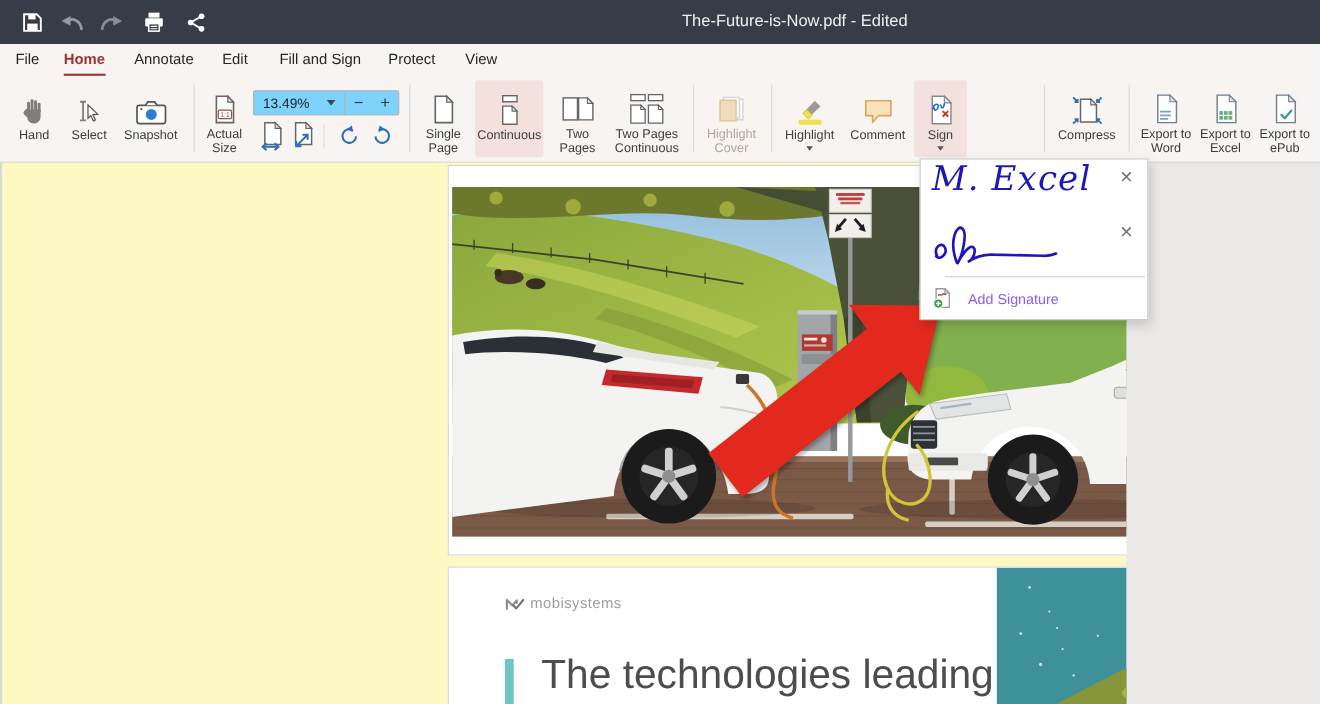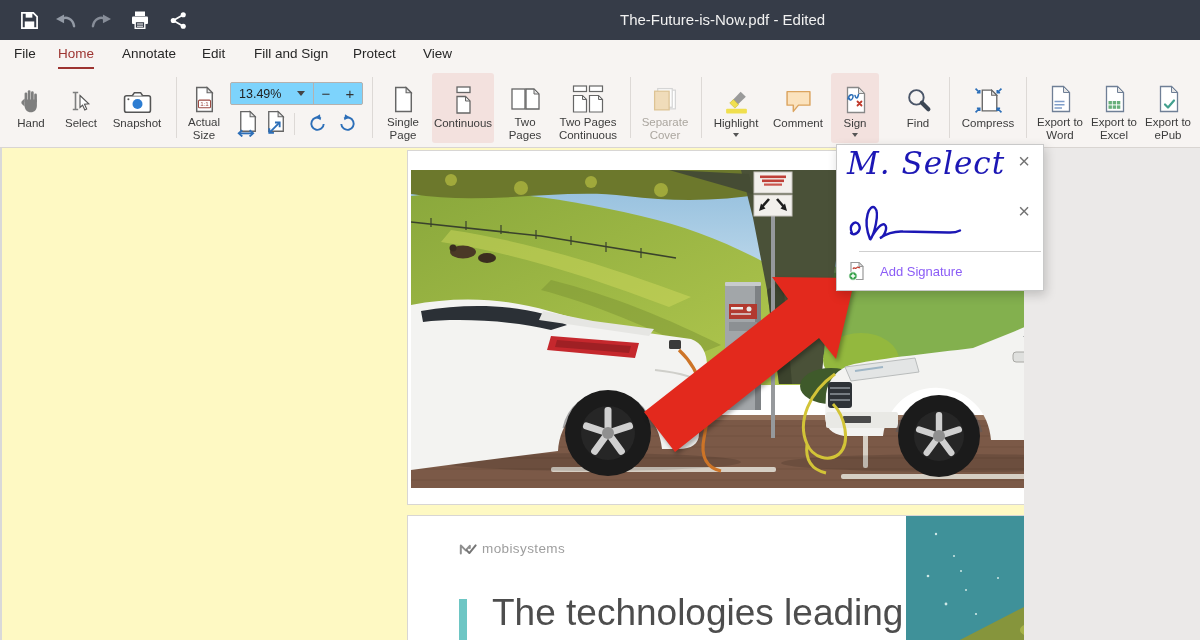--- a/index.html
+++ b/index.html
@@ -8,21 +8,21 @@
 
   
   .titlebar{position:absolute;top:0;left:0;width:1200px;height:40px;background:#363c48}
   .tbtn{position:absolute;top:8px;width:26px;height:24px;display:flex;align-items:center;justify-content:center;cursor:pointer}
   .wtitle{position:absolute;top:0;left:620px;width:390px;height:40px;line-height:40px;
           color:#f1f1f1;font-size:15px;white-space:nowrap}
 
   
   .menubar{position:absolute;top:40px;left:0;width:1200px;height:29px;background:#f7f4f2}
   .mitem{position:absolute;top:0;height:27px;line-height:27px;font-size:13.5px;color:#262626;cursor:pointer}
-  .mitem.active{color:#9d3431;font-weight:normal;border-bottom:2px solid #9d3431}
+  .mitem.active{color:#9d3431;font-weight:bold;border-bottom:2px solid #9d3431}
 
   
   .ribbon{position:absolute;top:69px;left:0;width:1200px;height:78px;background:#f7f4f2;border-bottom:1px solid #d9d5d2}
   .rbtn{position:absolute;top:4px;height:70px;display:flex;flex-direction:column;align-items:center;border-radius:3px;cursor:pointer}
   .rbtn .ric{height:38px;display:flex;align-items:flex-end;justify-content:center;padding-top:3px}
   .rbtn .rlb{font-size:11.5px;color:#3c3c3c;text-align:center;line-height:1.18;margin-top:3px}
   .rbtn.sel{background:#f3e1de}
   .rbtn.dis .rlb{color:#aba69f}
   .rsep{position:absolute;top:8px;height:61px;width:1px;background:#ddd9d6}
   .caret{width:0;height:0;border-left:3.5px solid transparent;border-right:3.5px solid transparent;border-top:4px solid #555;margin-top:2px}
@@ -261,21 +261,21 @@
   <div class="rsep" style="left:630px"></div>
 
   <div class="rbtn dis" style="left:635px;width:60px">
     <div class="ric">
       <svg width="27" height="27" viewBox="0 0 26 26">
           <rect x="8.5" y="4" width="14" height="18" fill="#fff" stroke="#d5d5d5" stroke-width="1.2"></rect>
           <rect x="5.5" y="2.5" width="14" height="18" fill="#fdfdfd" stroke="#d5d5d5" stroke-width="1.2"></rect>
           <rect x="2.5" y="5" width="14" height="18" fill="#f0dcba" stroke="#ddc394" stroke-width="1.2"></rect>
         </svg>
     </div>
-    <div class="rlb">Separate Cover</div>
+    <div class="rlb">Highlight Cover</div>
   </div>
 
   <div class="rsep" style="left:701px"></div>
 
   <div class="rbtn" style="left:705px;width:62px">
     <div class="ric">
       <svg width="27" height="27" viewBox="0 0 26 26">
           <path d="M9 13 L17 4.5 L22 9.5 L14 17 Z" fill="#9a9a9a"></path>
           <path d="M6.5 15.5 L10 12 L15 17 L11.5 20.3 Z" fill="#f0df4e" stroke="#c9b93a" stroke-width=".6"></path>
           <rect x="3" y="21" width="20" height="4.5" rx="1" fill="#f0df4e"></rect>
@@ -300,29 +300,20 @@
           <path d="M3 1.5 h11 l6 6 v19 h-17 z" fill="#fff" stroke="#888" stroke-width="1.3"></path>
           <path d="M14 1.5 l6 6 h-6 z" fill="#e4e4e4" stroke="#888" stroke-width="1"></path>
           <path d="M3.5 13 C4.5 8 9 7.5 8.5 11 C8 14.5 4.5 15 5 12.5 M10.5 9.5 C11.5 13 13 13 14 8.5" stroke="#2d6fb8" stroke-width="1.5" fill="none" stroke-linecap="round"></path>
           <path d="M13 15.5 l4 4 M17 15.5 l-4 4" stroke="#c0392b" stroke-width="1.8" stroke-linecap="round"></path>
         </svg>
     </div>
     <div class="rlb">Sign</div>
     <div class="caret"></div>
   </div>
 
-  <div class="rbtn" style="left:889px;width:58px">
-    <div class="ric">
-      <svg width="27" height="27" viewBox="0 0 26 26">
-          <circle cx="11" cy="10" r="7" fill="none" stroke="#4a5568" stroke-width="1.8"></circle>
-          <path d="M16.2 15.2 L22.5 21.5" stroke="#3c4654" stroke-width="4" stroke-linecap="round"></path>
-        </svg>
-    </div>
-    <div class="rlb">Find</div>
-  </div>
 
   <div class="rsep" style="left:949px"></div>
 
   <div class="rbtn" style="left:955px;width:66px">
     <div class="ric">
       <svg width="29" height="27" viewBox="0 0 28 26">
           <path d="M8 3 h9 l5 5 v15 h-14 z" fill="#fff" stroke="#666" stroke-width="1.3"></path>
           <path d="M17 3 l5 5 h-5 z" fill="#e4e4e4" stroke="#666" stroke-width="1"></path>
           <g stroke="#2d6fb8" stroke-width="1.6" fill="none">
             <path d="M1.5 1.5 L5.5 5.5 M5.5 2.8 V5.5 H2.8"></path>
@@ -566,21 +557,21 @@
         </g>
     </svg>
   </div>
 </div>
 
 <svg class="arrowlayer" viewBox="0 0 1200 492">
   <polygon points="644,264 788,151 772,129 855,130 836,211 819,190 675,304" fill="#e3291d" style="filter:drop-shadow(2px 3px 2px rgba(0,0,0,.3))"></polygon>
 </svg>
 
 <div class="signpanel">
-  <div class="sig1">M. Select</div>
+  <div class="sig1">M. Excel</div>
   <div class="sigx" style="top:8px">×</div>
   <svg class="scribble" width="132" height="52" viewBox="0 0 132 52">
     <path d="M7 36 C3 28 11 22 14 28 C17 34 9 40 6 36 M25 42 C17 22 25 6 30 11 C35 16 29 38 25 43 C31 32 37 25 40 28 C43 31 39 40 35 41 C41 37 49 34 58 34.5 L103 35.5 C108 35.8 112 35 115 33.5" stroke="#1c17b5" stroke-width="2.4" fill="none" stroke-linecap="round"></path>
   </svg>
   <div class="sigx" style="top:58px">×</div>
   <div class="sigdiv"></div>
   <div class="addrow">
     <svg width="20" height="20" viewBox="0 0 20 20">
       <path d="M4 1.5 h8 l4 4 v13 h-12 z" fill="#fff" stroke="#999" stroke-width="1.2"></path>
       <path d="M12 1.5 l4 4 h-4 z" fill="#e4e4e4" stroke="#999" stroke-width="1"></path>

